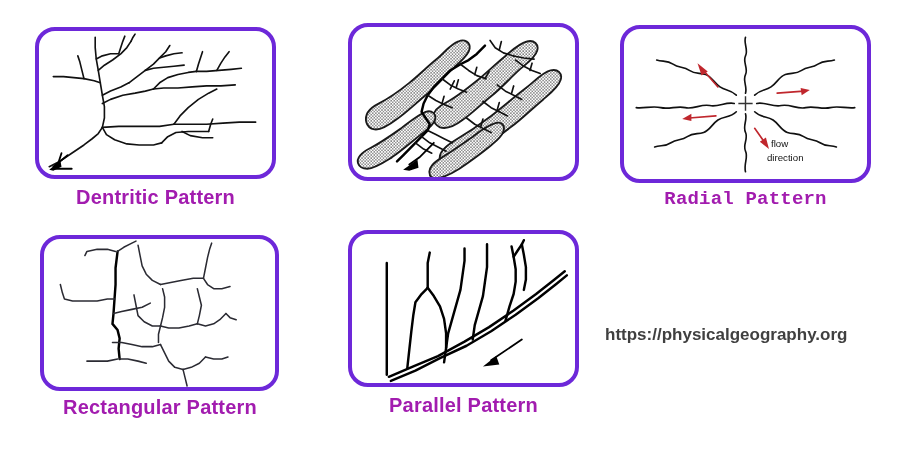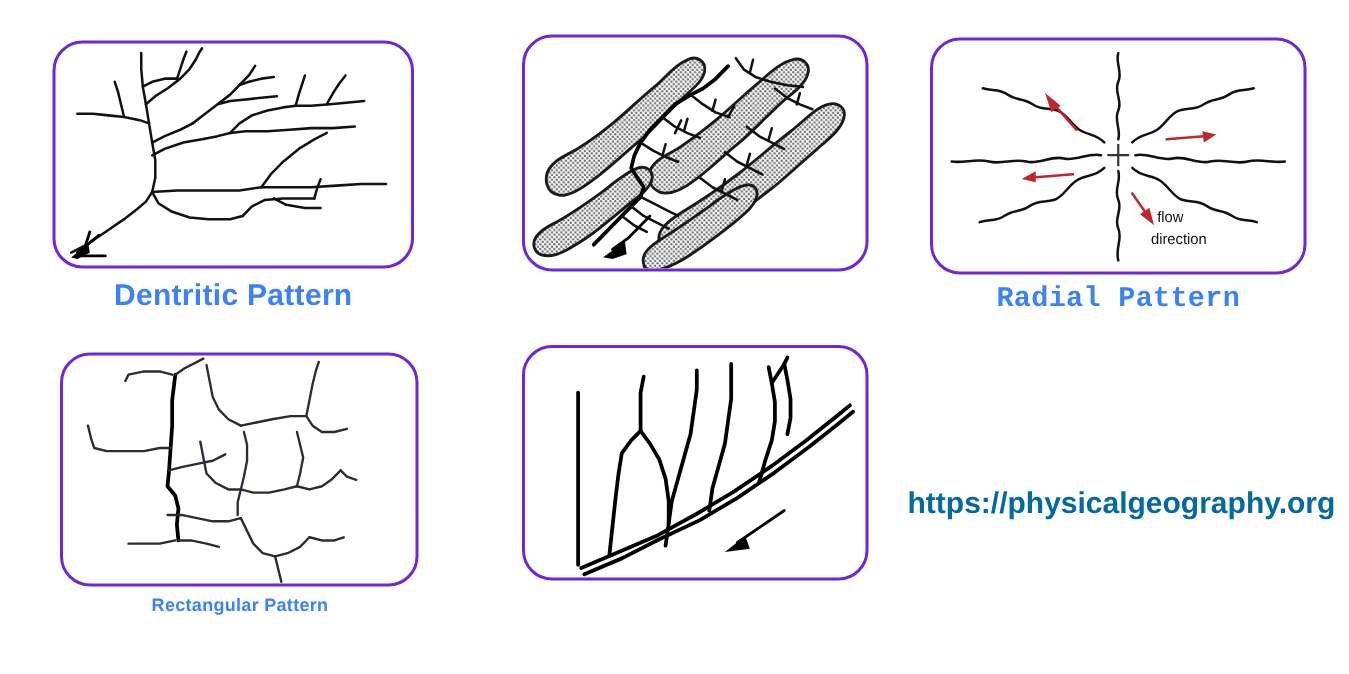--- a/index.html
+++ b/index.html
@@ -8,58 +8,58 @@
     width:899px;height:449px;
     background:#ffffff;
     font-family:"Liberation Sans", sans-serif;
     overflow:hidden;
     position:relative;
   }
   #stage{position:absolute;left:0;top:0;width:899px;height:449px;}
 
   .panel{
     position:absolute;
-    border:2px solid #6d28d9;
+    border:4px solid #6d28d9;
     border-radius:20px;
     background:#ffffff;
     box-sizing:border-box;
     overflow:hidden;
   }
   .panel svg{display:block;width:100%;height:100%;}
 
   .caption{
     position:absolute;
-    color:#3b82f6;
+    color:#a21caf;
     font-weight:bold;
     font-family:"Liberation Sans", sans-serif;
     white-space:nowrap;
     text-align:center;
     letter-spacing:0.2px;
   }
 
   .watermark{
     position:absolute;
-    color:#0369a1;
+    color:#404040;
     font-weight:bold;
-    font-size:20px;
+    font-size:17px;
     font-family:"Liberation Sans", sans-serif;
     white-space:nowrap;
   }
 
   
   #panel-dendritic   {left:35px; top:27px;  width:241px; height:152px;}
   #panel-trellis     {left:348px;top:23px;  width:231px; height:158px;}
   #panel-radial      {left:620px;top:25px;  width:251px; height:158px;}
   #panel-rectangular {left:40px; top:235px; width:239px; height:156px;}
   #panel-parallel    {left:348px;top:230px; width:231px; height:157px;}
 
   #cap-dendritic   {left:35px; top:186px; width:241px; font-size:20px;}
   #cap-trellis     {left:348px;top:186px; width:231px; font-size:20px;}
   #cap-radial      {left:620px;top:188px; width:251px; font-size:19px;font-family:Liberation Mono, monospace;}
-  #cap-rectangular {left:25px; top:396px; width:270px; font-size:12px;text-align:center;}
+  #cap-rectangular {left:25px; top:396px; width:270px; font-size:20px;text-align:center;}
   #cap-parallel    {left:348px;top:394px; width:231px; font-size:20px;}
 
   #watermark-url   {left:605px;top:325px;}
 
   .stream{fill:none;stroke:#111111;stroke-width:1.6;stroke-linecap:round;stroke-linejoin:round;}
   .stream-thin{fill:none;stroke:#2b2b33;stroke-width:1.5;stroke-linecap:round;stroke-linejoin:round;}
   .stream-thick{fill:none;stroke:#000000;stroke-width:2.4;stroke-linecap:round;stroke-linejoin:round;}
   .ridge{fill:url(#stipple);stroke:#1a1a1a;stroke-width:1.8;stroke-linejoin:round;}
   .arrow-red{fill:none;stroke:#c0272d;stroke-width:1.6;stroke-linecap:round;}
   .arrow-red-head{fill:#c0272d;}
@@ -289,16 +289,17 @@
         <path class="stream-thick" d="M150,84 L154,70 L158,58 L160,46 L160,34 L158,22 L156,12"></path>
         <path class="stream-thick" d="M158,22 L162,16 L166,10 L168,6"></path>
         <path class="stream-thick" d="M166,10 L168,20 L170,32 L170,44 L168,54"></path>
       </g>
       <g>
         <path class="arrow-blk" d="M166,102 L136,122"></path>
         <polygon class="arrow-blk-head" points="128,128 141,118 144,126"></polygon>
       </g>
     </svg>
   </div>
+  <div class="caption" id="cap-parallel">Parallel Pattern</div>
 
   <div class="watermark" id="watermark-url">https://physicalgeography.org</div>
 
 </div>
 
 </body></html>

